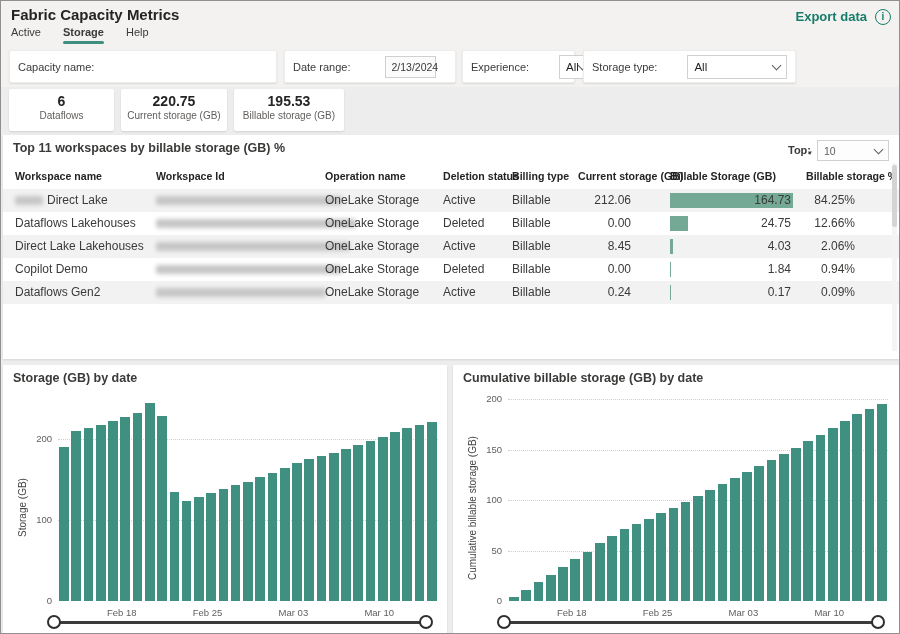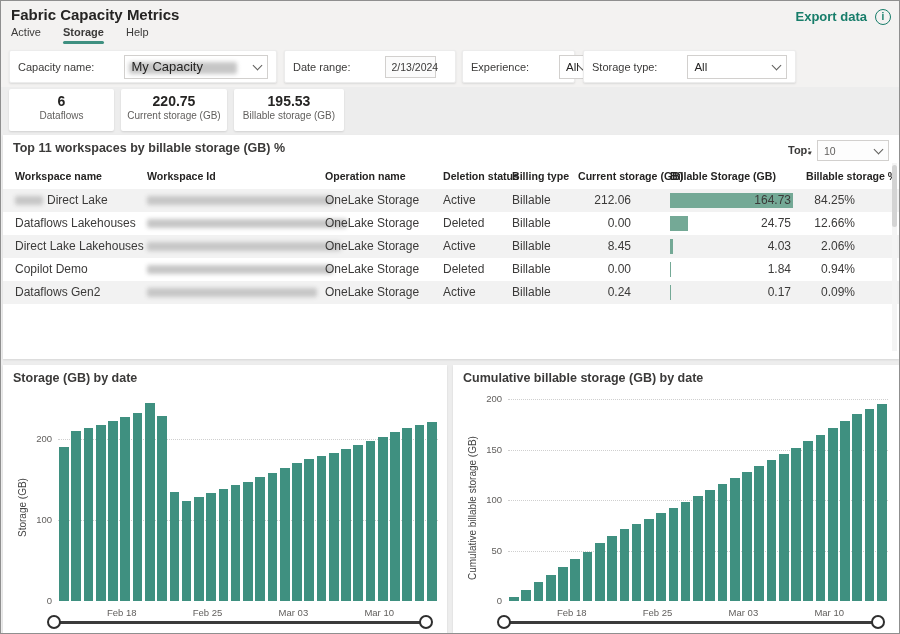--- a/index.html
+++ b/index.html
@@ -41,21 +41,21 @@
   .top-label{position:absolute;right:88px;top:9px;font-size:11px;font-weight:700;color:#3b3a39;}
   .top-combo{position:absolute;right:10px;top:5px;width:72px;height:21px;border:1px solid #d2d0ce;background:#fdfdfd;
              display:flex;align-items:center;padding:0 6px;box-sizing:border-box;font-size:10.5px;color:#605e5c;cursor:pointer;}
   .thead{position:absolute;left:0;top:30px;right:0;height:24px;}
   .thead .cell{font-weight:700;color:#252423;font-size:10.6px;}
   .tbody{position:absolute;left:0;top:54px;right:0;}
   .trow{position:relative;height:23px;}
   .trow.alt{background:#f2f2f2;}
   .cell{position:absolute;top:0;height:23px;line-height:23px;font-size:12px;color:#3b3a39;white-space:nowrap;}
   .cell-name{left:12px;width:146px;}
-  .cell-id{left:144px;width:200px;}
+  .cell-id{left:153px;width:200px;}
   .cell-op{left:322px;width:116px;}
   .cell-del{left:440px;width:68px;}
   .cell-billtype{left:509px;width:66px;}
   .cell-cur{left:575px;width:53px;text-align:right;}
   .cell-bs{left:667px;width:123px;text-align:right;}
   .cell-pct{left:792px;width:60px;text-align:right;}
   .thead .cell-cur{width:90px;text-align:left;}
   .thead .cell-bs{width:110px;text-align:left;}
   .thead .cell-pct{left:803px;width:88px;text-align:left;}
   .sort-arrow{position:absolute;left:804px;top:15px;font-size:6px;color:#3b3a39;}
@@ -94,25 +94,20 @@
   <div class="tab-bar">
       <div class="tab">Active</div>
       <div class="tab active">Storage</div>
       <div class="tab">Help</div>
     </div>
   <div class="export">Export data</div>
   <div class="info-icon">i</div>
 
   <div class="fcard" style="left:8px;width:268px;">
     <span class="flabel">Capacity name:</span>
-    <div class="combo" style="flex:1;">
-      <span class="blur-blob redact" style="width:108px;"></span>
-      <span class="val" style="font-size:13px;">My Capacity</span>
-      <span class="chev"></span>
-    </div>
   </div>
 
   <div class="fcard" style="left:283px;width:172px;">
     <span class="flabel">Date range:</span>
     <div class="dinput" style="width:51px;">2/13/2024</div>
     <div class="dinput" style="width:51px;">3/14/2024</div>
   </div>
 
   <div class="fcard" style="left:461px;width:113px;">
     <span class="flabel">Experience:</span>

